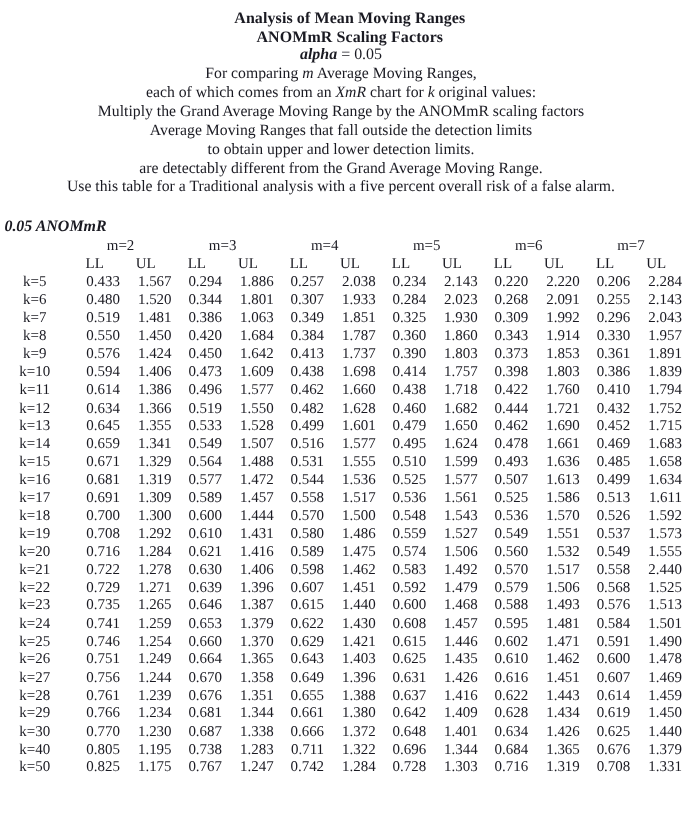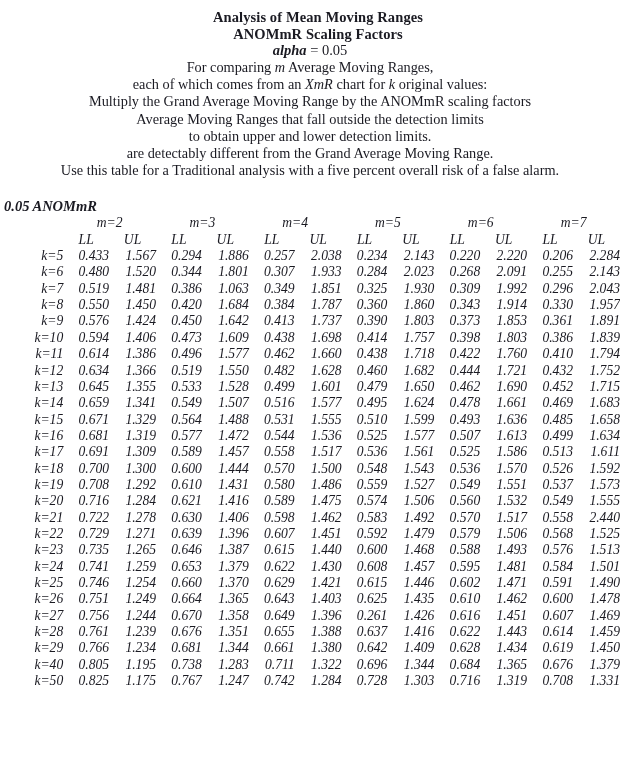--- a/index.html
+++ b/index.html
@@ -53,21 +53,20 @@
     font-size: 14.5px;
     line-height: 16px;
   }
 
   
   #factors-table {
     margin-top: 1px;
     border-collapse: collapse;
     width: 620px;
     table-layout: fixed;
-    font-style: italic;
   }
   #factors-table td, #factors-table th {
     padding: 0;
     font-weight: normal;
     font-size: 13.6px;
     line-height: 16.35px;
     white-space: nowrap;
   }
   col.c-k     { width: 62px; }
   col.c-ll    { width: 45px; }
@@ -84,21 +83,21 @@
     font-size: 13.6px;
     text-align: center;
     line-height: 16.5px;
     padding-bottom: 1px;
   }
   th.corner { }
 
   td.k-cell {
     font-weight: bold;
     font-size: 13.4px;
-    text-align: right;
+    text-align: center;
     padding-left: 4px;
   }
   td.num {
     text-align: right;
   }
   td.num-ll { padding-right: 4px; }
   td.num-ul { padding-right: 8px; }
 
   tr.block-gap > td {
     padding-top: 8.5px;
@@ -496,21 +495,21 @@
         <td class="num num-ul">1.478</td>
       </tr>
       <tr>
         <td class="k-cell">k=27</td>
         <td class="num num-ll">0.756</td>
         <td class="num num-ul">1.244</td>
         <td class="num num-ll">0.670</td>
         <td class="num num-ul">1.358</td>
         <td class="num num-ll">0.649</td>
         <td class="num num-ul">1.396</td>
-        <td class="num num-ll">0.261</td>
+        <td class="num num-ll">0.631</td>
         <td class="num num-ul">1.426</td>
         <td class="num num-ll">0.616</td>
         <td class="num num-ul">1.451</td>
         <td class="num num-ll">0.607</td>
         <td class="num num-ul">1.469</td>
       </tr>
       <tr>
         <td class="k-cell">k=28</td>
         <td class="num num-ll">0.761</td>
         <td class="num num-ul">1.239</td>
@@ -532,20 +531,35 @@
         <td class="num num-ll">0.681</td>
         <td class="num num-ul">1.344</td>
         <td class="num num-ll">0.661</td>
         <td class="num num-ul">1.380</td>
         <td class="num num-ll">0.642</td>
         <td class="num num-ul">1.409</td>
         <td class="num num-ll">0.628</td>
         <td class="num num-ul">1.434</td>
         <td class="num num-ll">0.619</td>
         <td class="num num-ul">1.450</td>
+      </tr>
+      <tr>
+        <td class="k-cell">k=30</td>
+        <td class="num num-ll">0.770</td>
+        <td class="num num-ul">1.230</td>
+        <td class="num num-ll">0.687</td>
+        <td class="num num-ul">1.338</td>
+        <td class="num num-ll">0.666</td>
+        <td class="num num-ul">1.372</td>
+        <td class="num num-ll">0.648</td>
+        <td class="num num-ul">1.401</td>
+        <td class="num num-ll">0.634</td>
+        <td class="num num-ul">1.426</td>
+        <td class="num num-ll">0.625</td>
+        <td class="num num-ul">1.440</td>
       </tr>
       <tr class="block-gap">
         <td class="k-cell">k=40</td>
         <td class="num num-ll">0.805</td>
         <td class="num num-ul">1.195</td>
         <td class="num num-ll">0.738</td>
         <td class="num num-ul">1.283</td>
         <td class="num num-ll">0.711</td>
         <td class="num num-ul">1.322</td>
         <td class="num num-ll">0.696</td>

